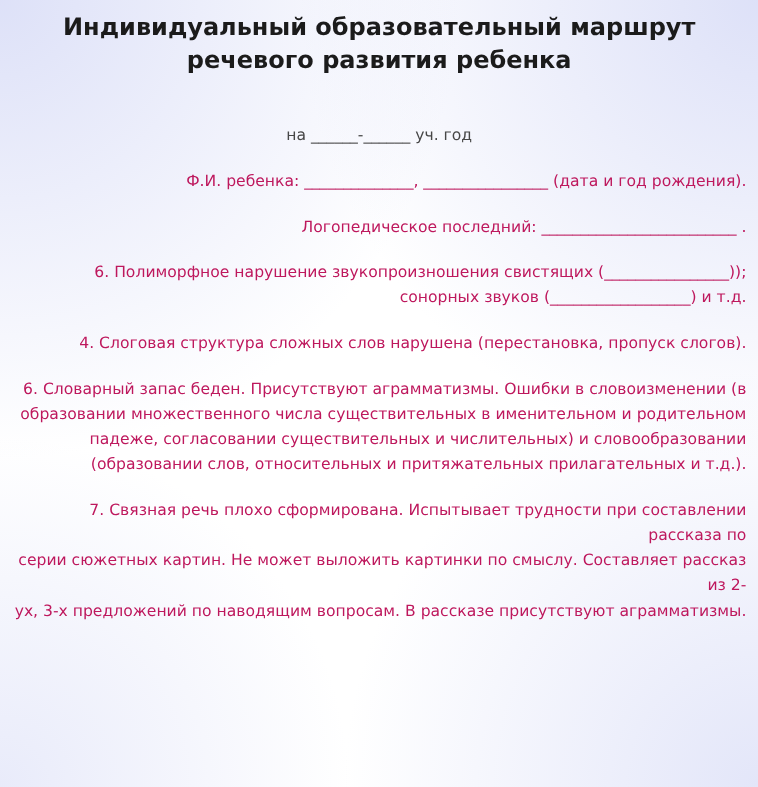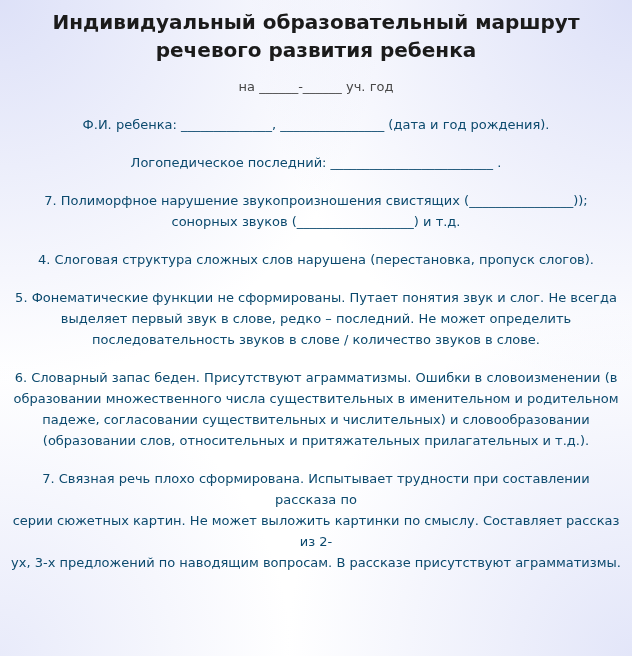--- a/index.html
+++ b/index.html
@@ -22,59 +22,56 @@
   .doc-title {
     font-size: 20px;
     font-weight: bold;
     line-height: 28px;
     color: #1b1b1b;
     text-align: center;
     white-space: pre-line;
     letter-spacing: 0px;
   }
   .year-line {
-    margin-top: 12px;
+    margin-top: 39px;
     font-size: 13px;
     line-height: 21px;
     color: #474747;
     text-align: center;
   }
   .para {
     margin-top: 17px;
     font-size: 13px;
     line-height: 21px;
-    color: #0c4a6e;
-    text-align: center;
+    color: #be185d;
+    text-align: right;
     white-space: pre-line;
   }
 </style>
 </head>
 <body>
 
 <div class="doc">
 
   <h1 class="doc-title">Индивидуальный образовательный маршрут
 речевого развития ребенка</h1>
 
   <div class="year-line">на ______-______ уч. год</div>
 
   <div class="para">Ф.И. ребенка: ______________, ________________ (дата и год рождения).</div>
 
   <div class="para">Логопедическое последний: _________________________ .</div>
 
 
-  <div class="para">7. Полиморфное нарушение звукопроизношения свистящих (________________));
+  <div class="para">6. Полиморфное нарушение звукопроизношения свистящих (________________));
 сонорных звуков (__________________) и т.д.</div>
 
   <div class="para">4. Слоговая структура сложных слов нарушена (перестановка, пропуск слогов).</div>
 
 
-  <div class="para">5. Фонематические функции не сформированы. Путает понятия звук и слог. Не всегда
-выделяет первый звук в слове, редко – последний. Не может определить
-последовательность звуков в слове / количество звуков в слове.</div>
 
   <div class="para">6. Словарный запас беден. Присутствуют аграмматизмы. Ошибки в словоизменении (в
 образовании множественного числа существительных в именительном и родительном
 падеже, согласовании существительных и числительных) и словообразовании
 (образовании слов, относительных и притяжательных прилагательных и т.д.).</div>
 
   <div class="para">7. Связная речь плохо сформирована. Испытывает трудности при составлении рассказа по
 серии сюжетных картин. Не может выложить картинки по смыслу. Составляет рассказ из 2-
 ух, 3-х предложений по наводящим вопросам. В рассказе присутствуют аграмматизмы.</div>
 

